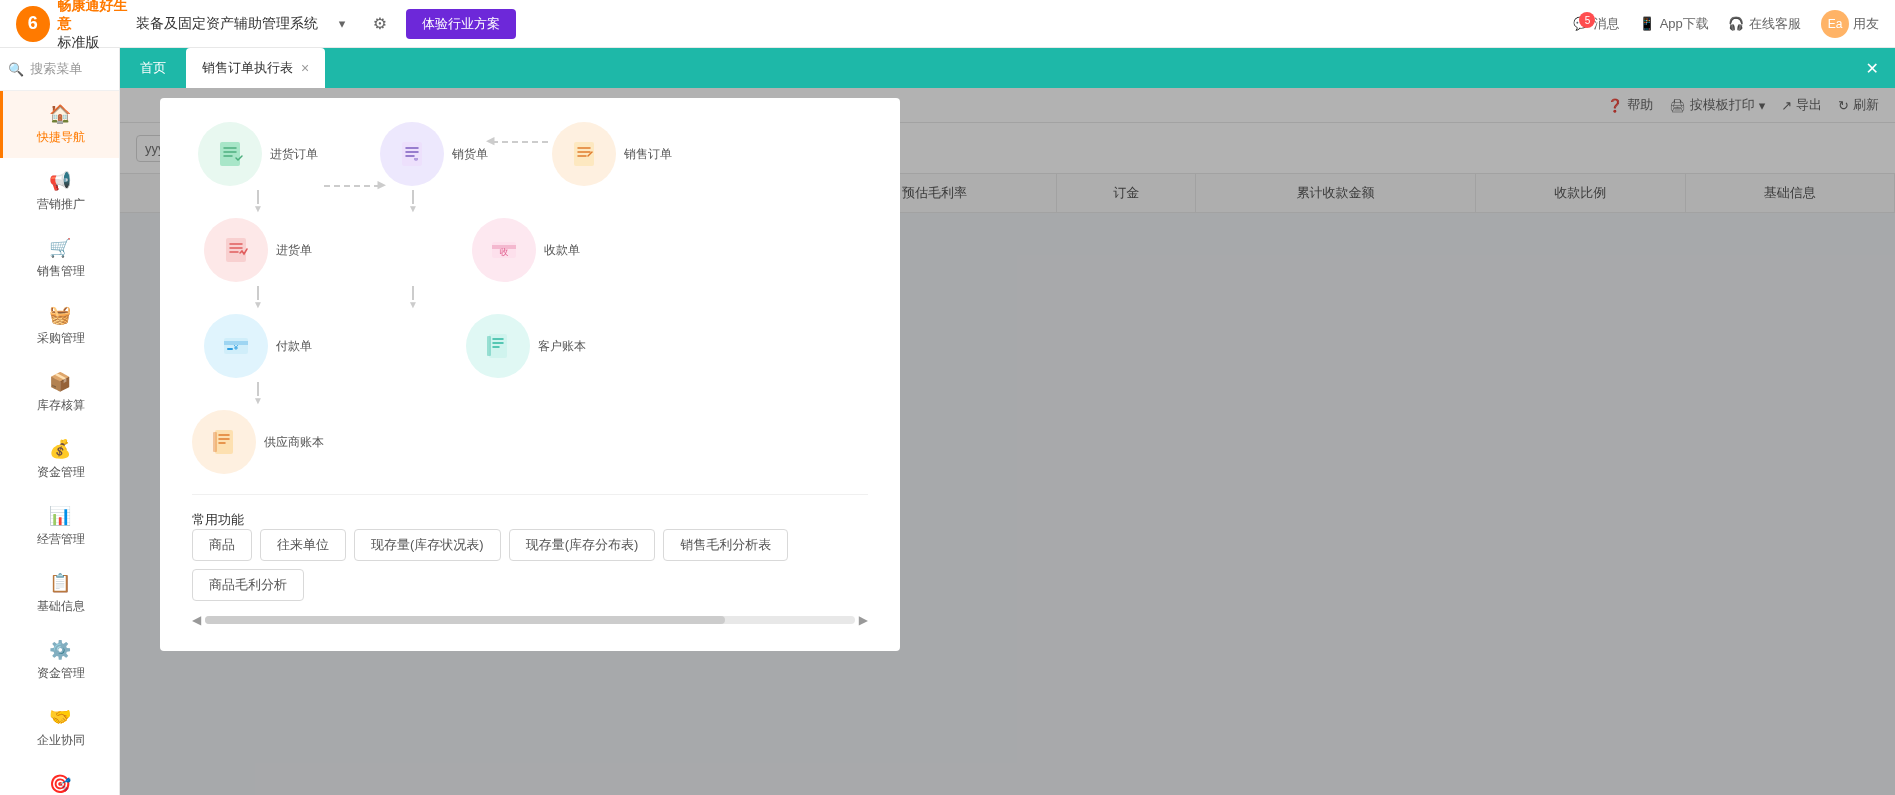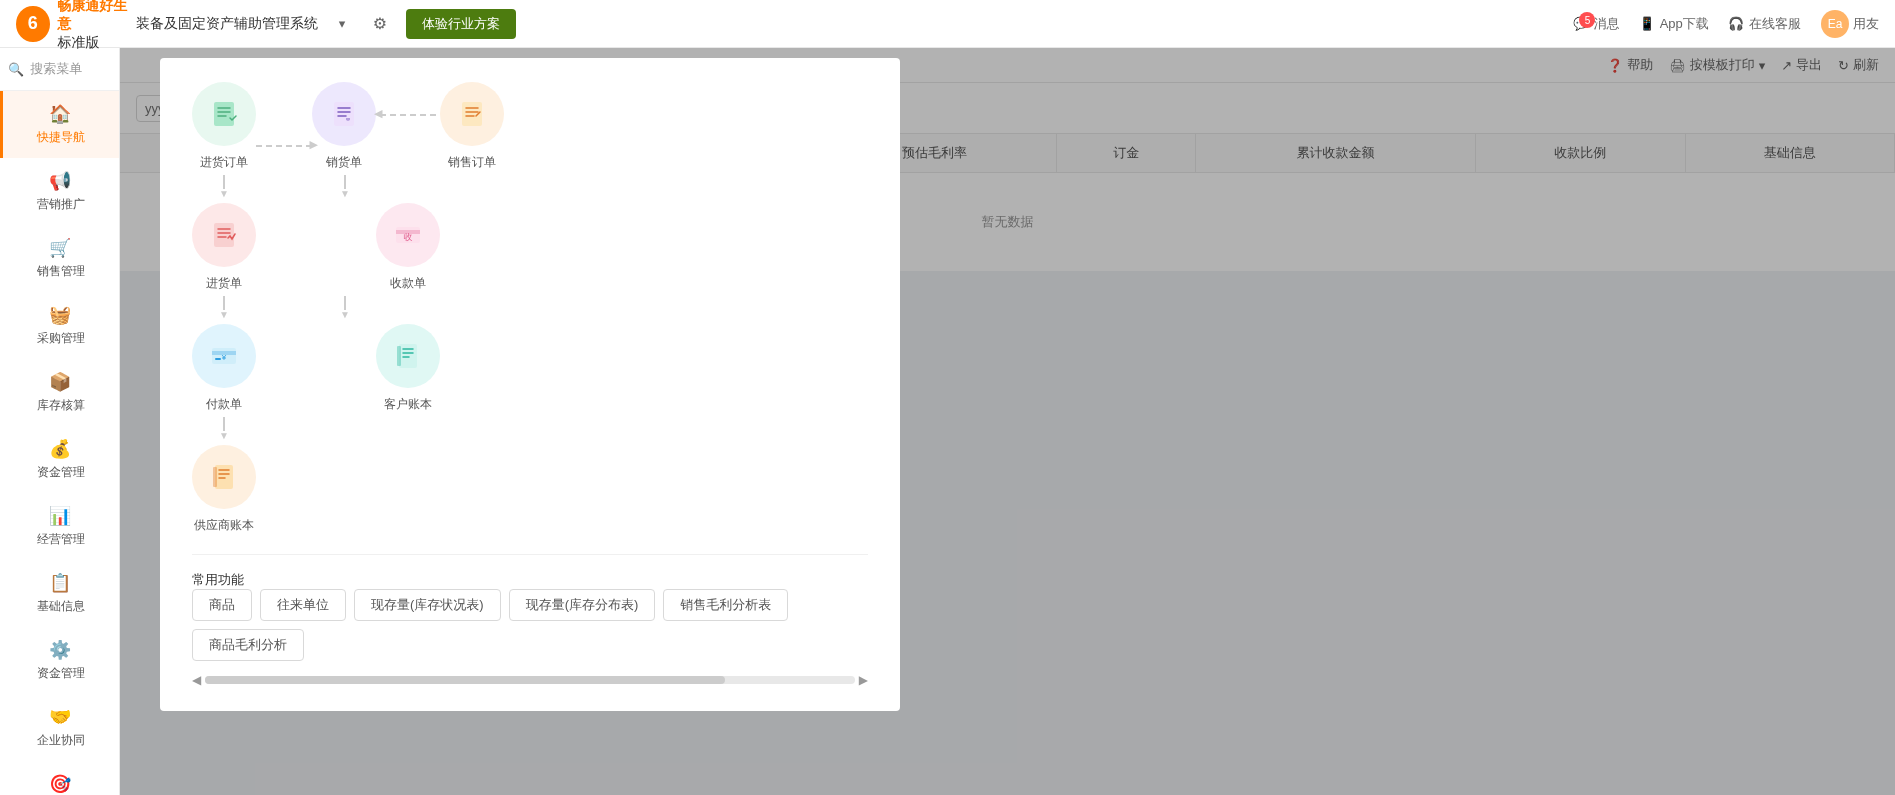--- a/index.html
+++ b/index.html
@@ -53,21 +53,21 @@
       width: 24px; height: 24px;
       display: flex; align-items: center; justify-content: center;
       cursor: pointer; color: #666;
     }
     .gear-btn {
       width: 28px; height: 28px;
       display: flex; align-items: center; justify-content: center;
       cursor: pointer; color: #666; font-size: 16px;
     }
     .trial-btn {
-      background: #4d7c0f;
+      background: #6d28d9;
       color: white;
       border: none;
       border-radius: 4px;
       padding: 6px 16px;
       font-size: 13px;
       cursor: pointer;
     }
 
     .header-right {
       display: flex;
@@ -336,21 +336,20 @@
       width: 740px;
       min-height: 480px;
       margin: 40px auto;
       margin-left: 40px;
       margin-top: 10px;
       padding: 24px 32px;
       position: relative;
     }
     .flow-node {
       display: flex;
-      flex-direction: column;
       align-items: center;
       gap: 8px;
       cursor: pointer;
     }
     .flow-circle {
       width: 64px;
       height: 64px;
       border-radius: 50%;
       display: flex;
       align-items: center;
@@ -514,20 +513,31 @@
       <span>企业协同</span>
     </div>
     <div class="sidebar-item">
       <span class="icon">🎯</span>
 
     </div>
   </div>
 
   <div class="content-area">
 
+    <div class="tab-bar">
+      <div class="tab-home">
+        <span>首页</span>
+      </div>
+      <div class="tab-active">
+        <span>销售订单执行表</span>
+        <span class="tab-close">×</span>
+      </div>
+      <div class="tab-spacer"></div>
+      <div class="tab-close-btn">✕</div>
+    </div>
 
     <div class="page-content">
 
       <div class="page-toolbar">
         <div class="toolbar-btn">
           <span>❓</span>
           <span>帮助</span>
         </div>
         <div class="toolbar-btn">
           <span>🖨</span>
@@ -570,23 +580,20 @@
               <th>预估毛利率</th>
               <th>订金</th>
               <th>累计收款金额</th>
               <th>收款比例</th>
               <th>基础信息</th>
             </tr>
           </thead>
           <tbody>
           </tbody>
         </table>
-        <div class="empty-state">
-          <span>暂无数据</span>
-        </div>
       </div>
 
       <div class="popup-overlay">
         <div class="popup-box">
 
           <div style="display:flex; align-items:flex-start; gap:0; margin-bottom:20px;">
 
             <div style="display:flex; flex-direction:column; align-items:center;">
 
               <div class="flow-node">

